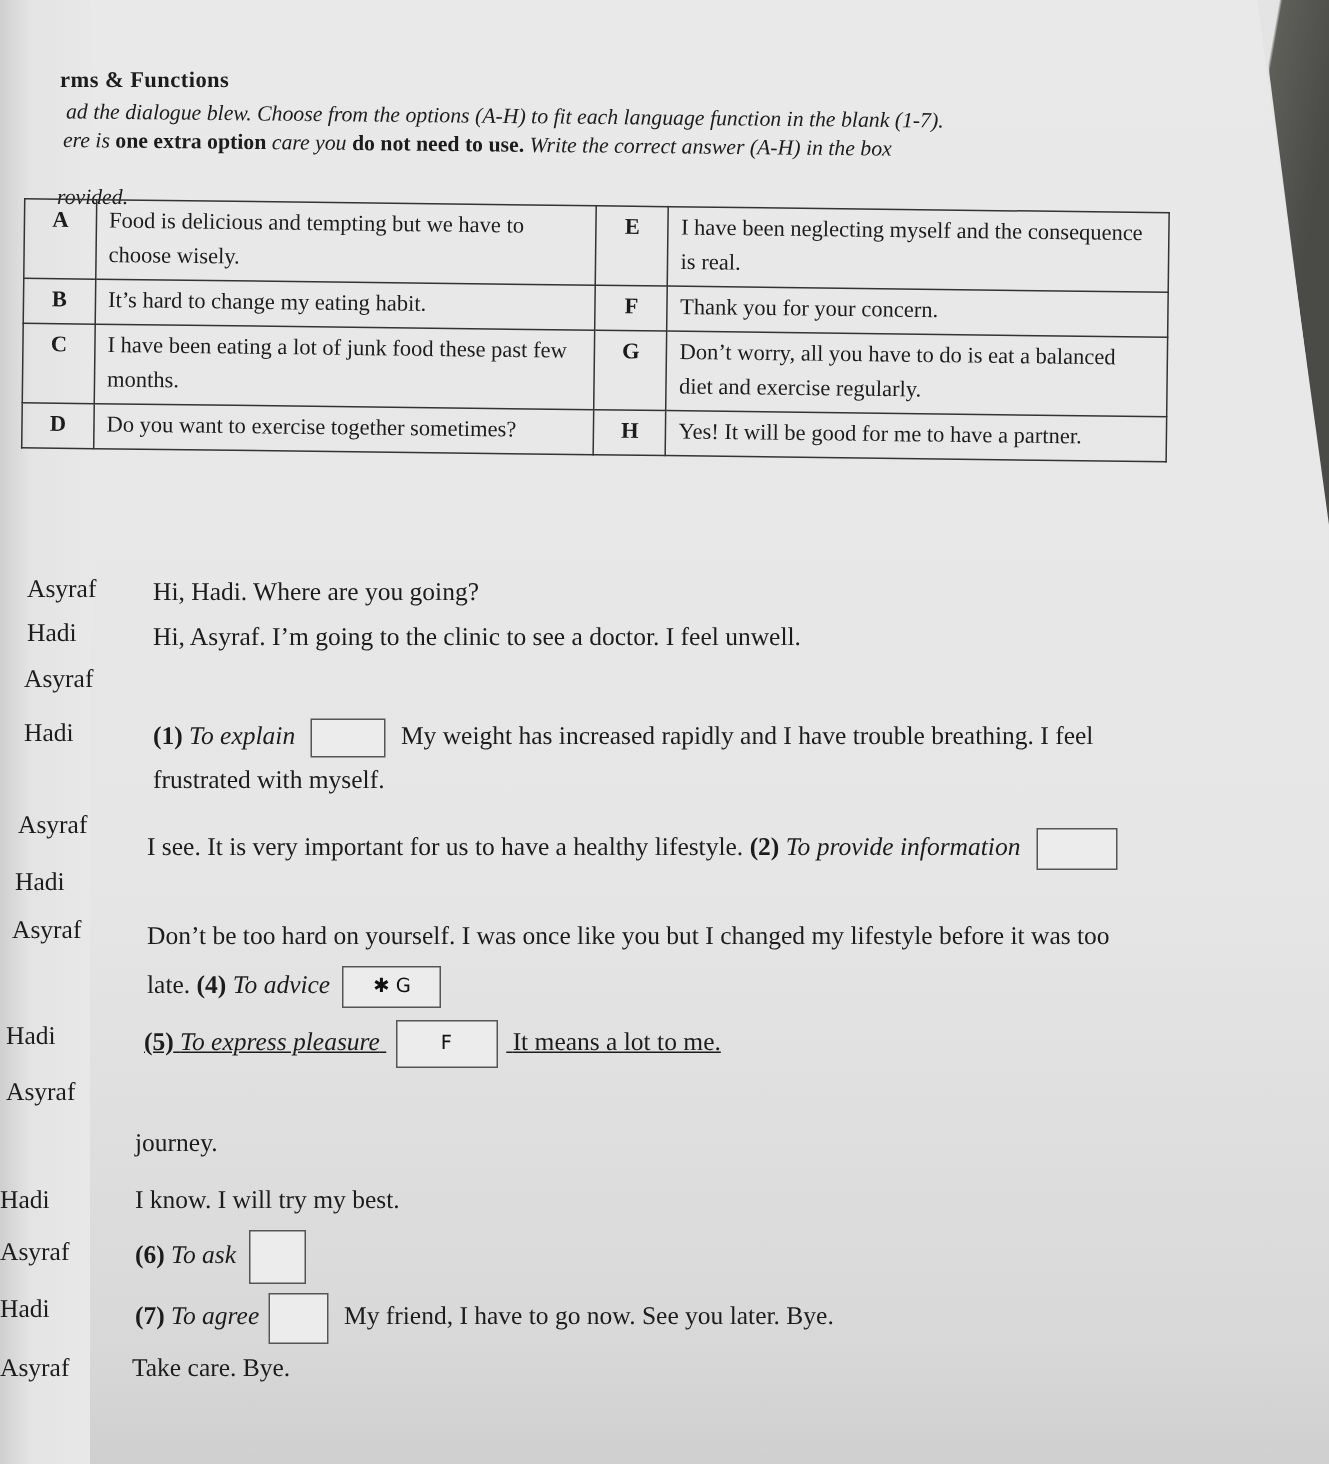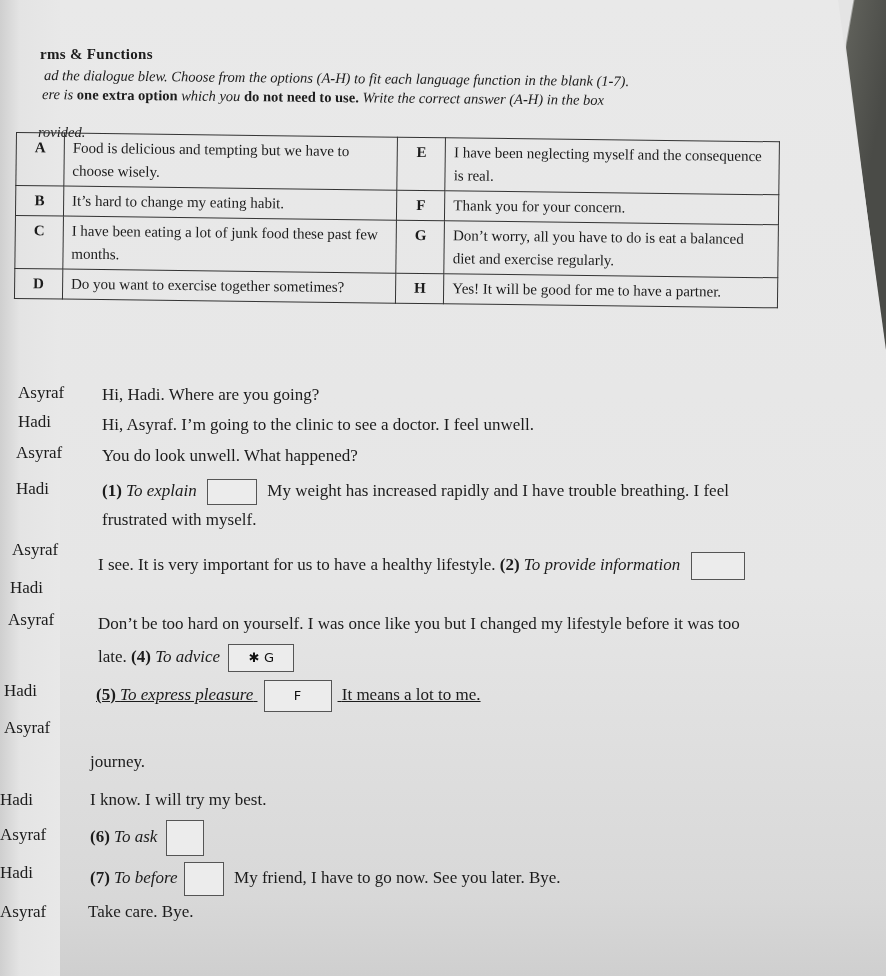--- a/index.html
+++ b/index.html
@@ -53,21 +53,21 @@
   </style>
 </head>
 <body>
 
 <div class="bg-right"></div>
 <div class="page">
   <div class="fold"></div>
 
   <div class="title">rms &amp; Functions</div>
   <div class="instr" style="left:44px;top:70px;transform:rotate(0.6deg);">ad the dialogue blew. Choose from the options (A-H) to fit each language function in the blank (1-7).</div>
-  <div class="instr" style="left:42px;top:86px;transform:rotate(0.6deg);transform-origin:left;"><span>ere is </span><b>one extra option</b><span> which you </span><b>do not need to use.</b><span> Write the correct answer (A-H) in the box</span></div>
+  <div class="instr" style="left:42px;top:86px;transform:rotate(0.6deg);transform-origin:left;"><span>ere is </span><b>one extra option</b><span> care you </span><b>do not need to use.</b><span> Write the correct answer (A-H) in the box</span></div>
   <div class="instr" style="left:38px;top:97px;margin-top:27px;">rovided.</div>
 
   <table class="opts">
     <tbody>
         <tr>
       <td class="key">A</td>
       <td class="txt">Food is delicious and tempting but we have to choose wisely.</td>
       <td class="key">E</td>
       <td class="txt">I have been neglecting myself and the consequence is real.</td>
     </tr>
@@ -94,21 +94,20 @@
 
   <div class="dialogue">
 
     <span class="speaker" style="left:18px;top:383px;">Asyraf</span>
     <span class="line" style="left:102px;top:385px;">Hi, Hadi. Where are you going?</span>
 
     <span class="speaker" style="left:18px;top:412px;">Hadi</span>
     <span class="line" style="left:102px;top:415px;">Hi, Asyraf. I’m going to the clinic to see a doctor. I feel unwell.</span>
 
     <span class="speaker" style="left:16px;top:443px;">Asyraf</span>
-    <span class="line" style="left:102px;top:446px;">You do look unwell. What happened?</span>
 
     <span class="speaker" style="left:16px;top:479px;">Hadi</span>
     <span class="line" style="left:102px;top:479px;">
       <b>(1)</b> <span class="fn">To explain</span>
       <span class="box" style="width:48px;height:24px;margin:0 6px;line-height:24px;"></span>
       <span>My weight has increased rapidly and I have trouble breathing. I feel</span>
     </span>
     <span class="line" style="left:102px;top:510px;">frustrated with myself.</span>
 
     <span class="speaker" style="left:12px;top:540px;">Asyraf</span>
@@ -140,21 +139,21 @@
     <span class="line" style="left:90px;top:790px;">I know. I will try my best.</span>
 
     <span class="speaker" style="left:0px;top:825px;">Asyraf</span>
     <span class="line" style="left:90px;top:820px;">
       <b>(6)</b> <span class="fn">To ask</span>
       <span class="box" style="width:36px;height:34px;margin-left:4px;line-height:34px;"></span>
     </span>
 
     <span class="speaker" style="left:0px;top:863px;">Hadi</span>
     <span class="line" style="left:90px;top:862px;">
-      <b>(7)</b> <span class="fn">To before</span>
+      <b>(7)</b> <span class="fn">To agree</span>
       <span class="box" style="width:38px;height:32px;margin:0 6px 0 2px;line-height:32px;"></span>
       <span>My friend, I have to go now. See you later. Bye.</span>
     </span>
 
     <span class="speaker" style="left:0px;top:902px;">Asyraf</span>
     <span class="line" style="left:88px;top:902px;">Take care. Bye.</span>
   </div>
 </div>
 
 </body></html>

